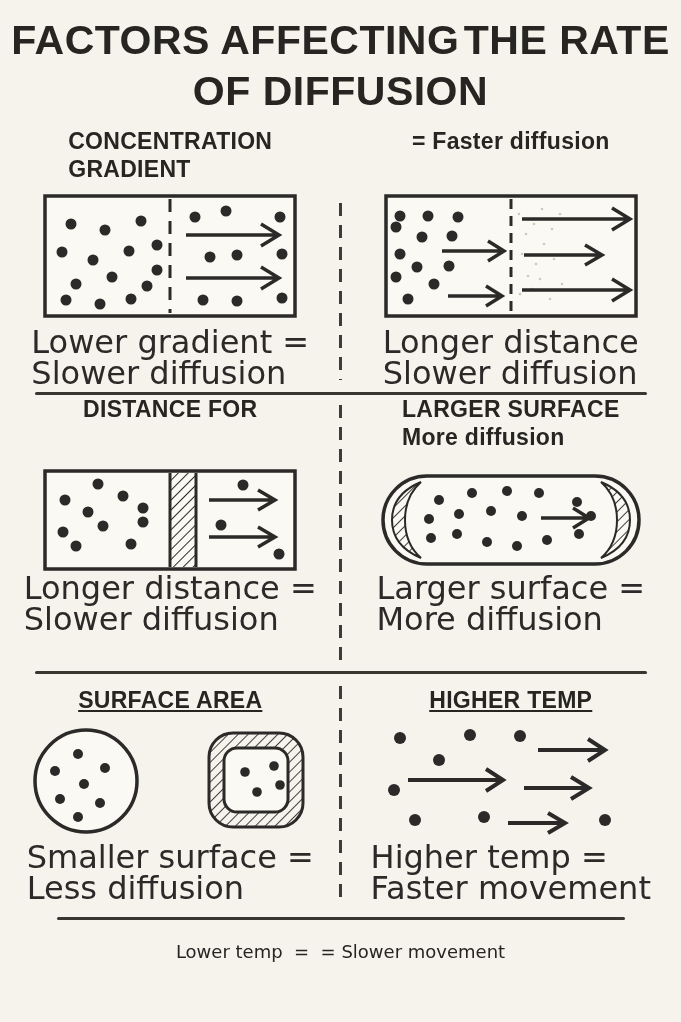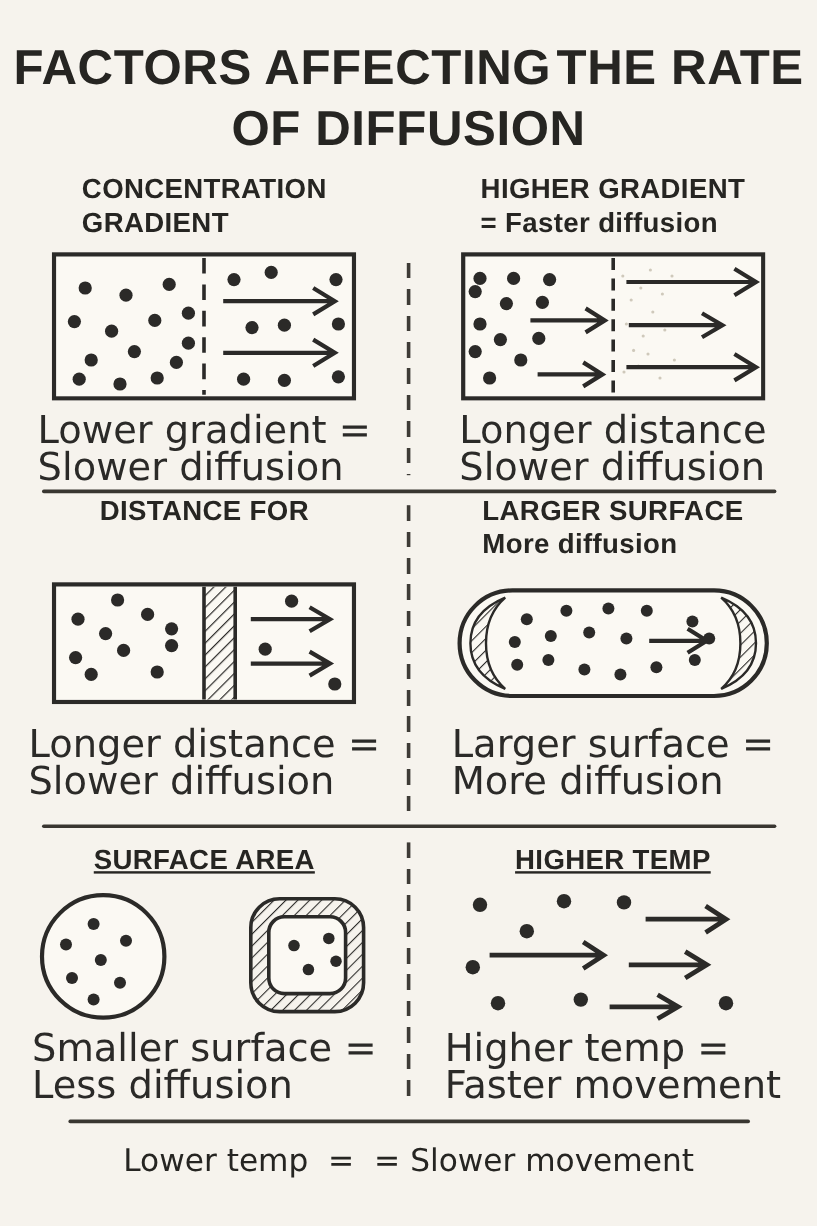--- a/index.html
+++ b/index.html
@@ -4,21 +4,21 @@
 <style>
   html,body{margin:0;padding:0;}
   .poster{
     width:681px;height:1022px;
     background:#f6f3ed;
     color:#2b2a28;
     font-family:"Liberation Sans", sans-serif;
     position:relative;overflow:hidden;
     margin:0 auto;
   }
-  .title-block{padding-top:31px;text-align:center;}
+  .title-block{padding-top:15px;text-align:center;}
   .title-line{
     font-size:41px;line-height:51px;font-weight:bold;
     letter-spacing:0.5px;color:#262522;
   }
   .row{
     position:relative;
     display:grid;grid-template-columns:1fr 1fr;
   }
   .row1{height:275px;}
   .row2{height:276px;}
@@ -38,41 +38,41 @@
     display:flex;align-items:center;justify-content:center;
   }
   .row1 .diagram-slot{margin-top:8px;height:126px;}
   .row2 .diagram-slot{margin-top:14px;height:106px;}
   .row3 .diagram-slot{margin-top:6px;height:114px;}
   .panel-caption{
     font-family:"DejaVu Sans", sans-serif;
     font-size:32px;line-height:31px;color:#2b2a28;
   }
   .row1 .panel-caption{margin-top:8px;}
-  .row2 .panel-caption{margin-top:16px;}
+  .row2 .panel-caption{margin-top:0;}
   .row3 .panel-caption{margin-top:4px;}
   .caption-line{display:block;}
   .col-divider{
     position:absolute;left:50%;margin-left:-1.5px;width:3px;
     background:repeating-linear-gradient(to bottom,#3e3b36 0 13px,transparent 13px 22px);
   }
   .row1 .col-divider{top:86px;bottom:12px;}
   .row2 .col-divider{top:10px;bottom:8px;}
   .row3 .col-divider{top:12px;bottom:18px;}
   .row-divider{
     height:3px;width:612px;margin:0 auto;
     background:#393631;border-radius:2px;
   }
   .footer-block{height:82px;}
   .footer-line{
     height:3px;width:568px;margin:0 auto;background:#393631;border-radius:2px;
   }
   .footer-text{
     font-family:"DejaVu Sans", sans-serif;
-    text-align:center;font-size:26px;line-height:32px;
+    text-align:center;font-size:18px;line-height:32px;
     margin-top:16px;white-space:pre;color:#262522;
   }
 </style>
 </head>
 <body>
 
 <div class="poster">
 
   <div class="title-block">
     <span class="title-line">FACTORS AFFECTING</span>
@@ -125,21 +125,20 @@
         </svg>
       </div>
       <div class="panel-caption">
         <span class="caption-line">Lower gradient =</span>
         <span class="caption-line">Slower diffusion</span>
       </div>
     </div>
 
     <div class="panel">
       <div class="panel-heading">
-        <span class="heading-line">HIGHER GRADIENT</span>
         <span class="heading-line">= Faster diffusion</span>
       </div>
       <div class="diagram-slot">
         <svg width="254" height="124" viewBox="0 0 254 124">
           <rect x="2" y="2" width="250" height="120" fill="#fbf9f3" stroke="#2b2a28" stroke-width="3.5"></rect>
           <line x1="127" y1="5" x2="127" y2="119" stroke="#2b2a28" stroke-width="3" stroke-dasharray="10 7"></line>
           <g fill="#2b2a28">
             <circle cx="16" cy="22" r="5.5"></circle>
               <circle cx="44" cy="22" r="5.5"></circle>
               <circle cx="74" cy="23" r="5.5"></circle>

